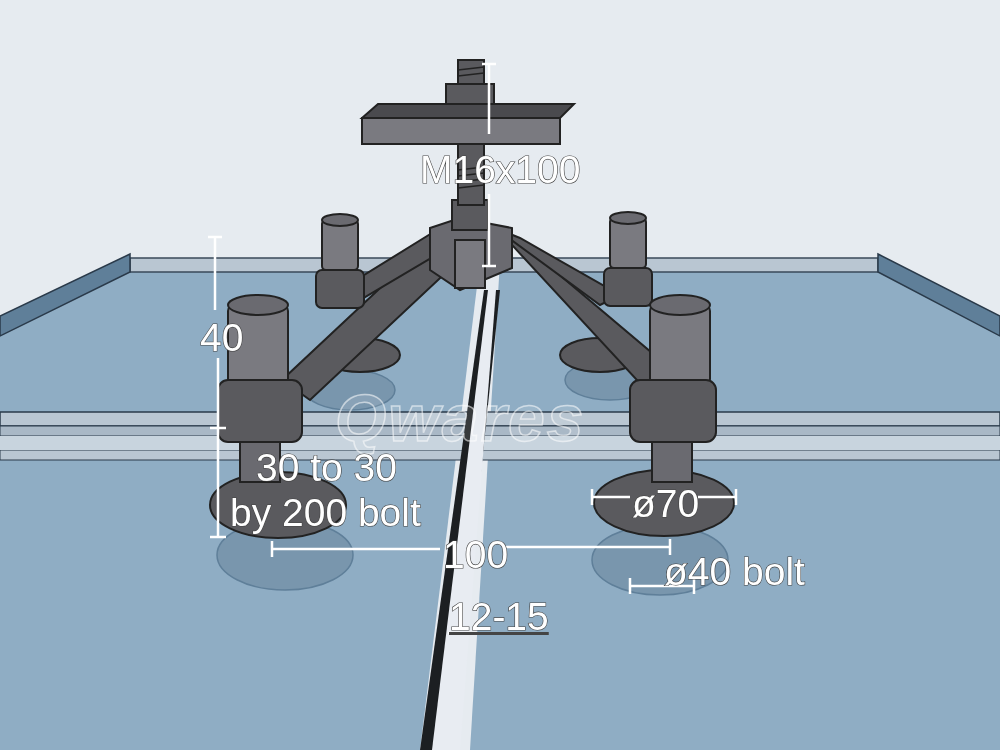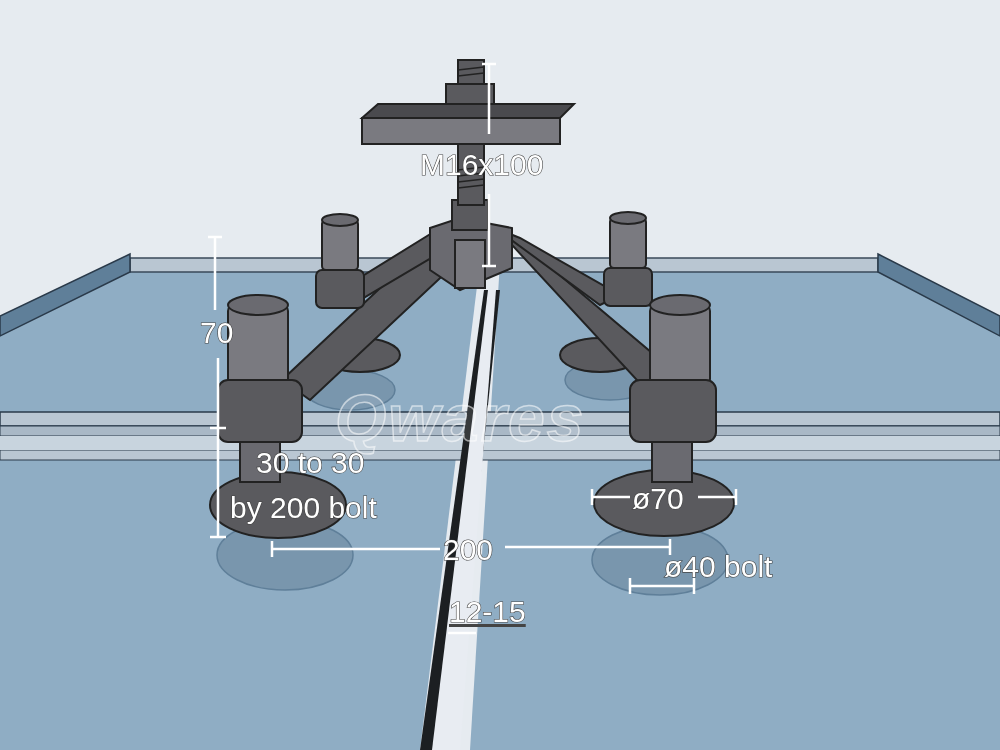--- a/index.html
+++ b/index.html
@@ -1,19 +1,19 @@
 <!DOCTYPE html>
 <html><head>
 <meta charset="utf-8">
 <style>
   html, body { margin: 0; padding: 0; }
   body { width: 1000px; height: 750px; overflow: hidden; background: #e6ebf0; font-family: "Liberation Sans", sans-serif; }
   .stage { position: relative; width: 1000px; height: 750px; }
   svg { position: absolute; left: 0; top: 0; }
-  .label { position: absolute; font-family: "Liberation Sans", sans-serif; font-size: 30px; color: #ffffff;
+  .label { position: absolute; font-family: "Liberation Sans", sans-serif; font-size: 39px; color: #ffffff;
            -webkit-text-stroke: 1.2px #444; paint-order: stroke fill; white-space: nowrap; line-height: 1; }
   .watermark { position: absolute; font-family: "Liberation Sans", sans-serif; font-size: 66px; font-style: italic; font-weight: bold;
                color: rgba(255,255,255,0.12); -webkit-text-stroke: 1.5px rgba(255,255,255,0.55); letter-spacing: 2px; text-align: center; }
 </style>
 </head>
 <body>
 
 <div class="stage">
 
 <svg width="1000" height="750" viewBox="0 0 1000 750">
@@ -126,21 +126,21 @@
     <line x1="630" y1="586" x2="694" y2="586"></line>
         <line x1="630" y1="578" x2="630" y2="594"></line>
         <line x1="694" y1="578" x2="694" y2="594"></line>
     <line x1="448" y1="633" x2="476" y2="633"></line>
   </g>
 </svg>
 
 <div class="watermark" style="left:335px; top:380px;">Qwares</div>
 
 <div class="label" style="left:420px; top:150px;">M16x100</div>
-<div class="label" style="left:200px; top:318px;">70</div>
+<div class="label" style="left:200px; top:318px;">40</div>
 <div class="label" style="left:256px; top:448px;">30 to 30</div>
 <div class="label" style="left:230px; top:493px;">by 200 bolt</div>
-<div class="label" style="left:443px; top:535px;">200</div>
+<div class="label" style="left:443px; top:535px;">100</div>
 <div class="label" style="left:632px; top:484px;text-align:right;">ø70</div>
 <div class="label" style="left:664px; top:552px;">ø40 bolt</div>
 <div class="label" style="left:449px; top:597px;text-decoration:underline;">12-15</div>
 
 </div>
 
 </body></html>

